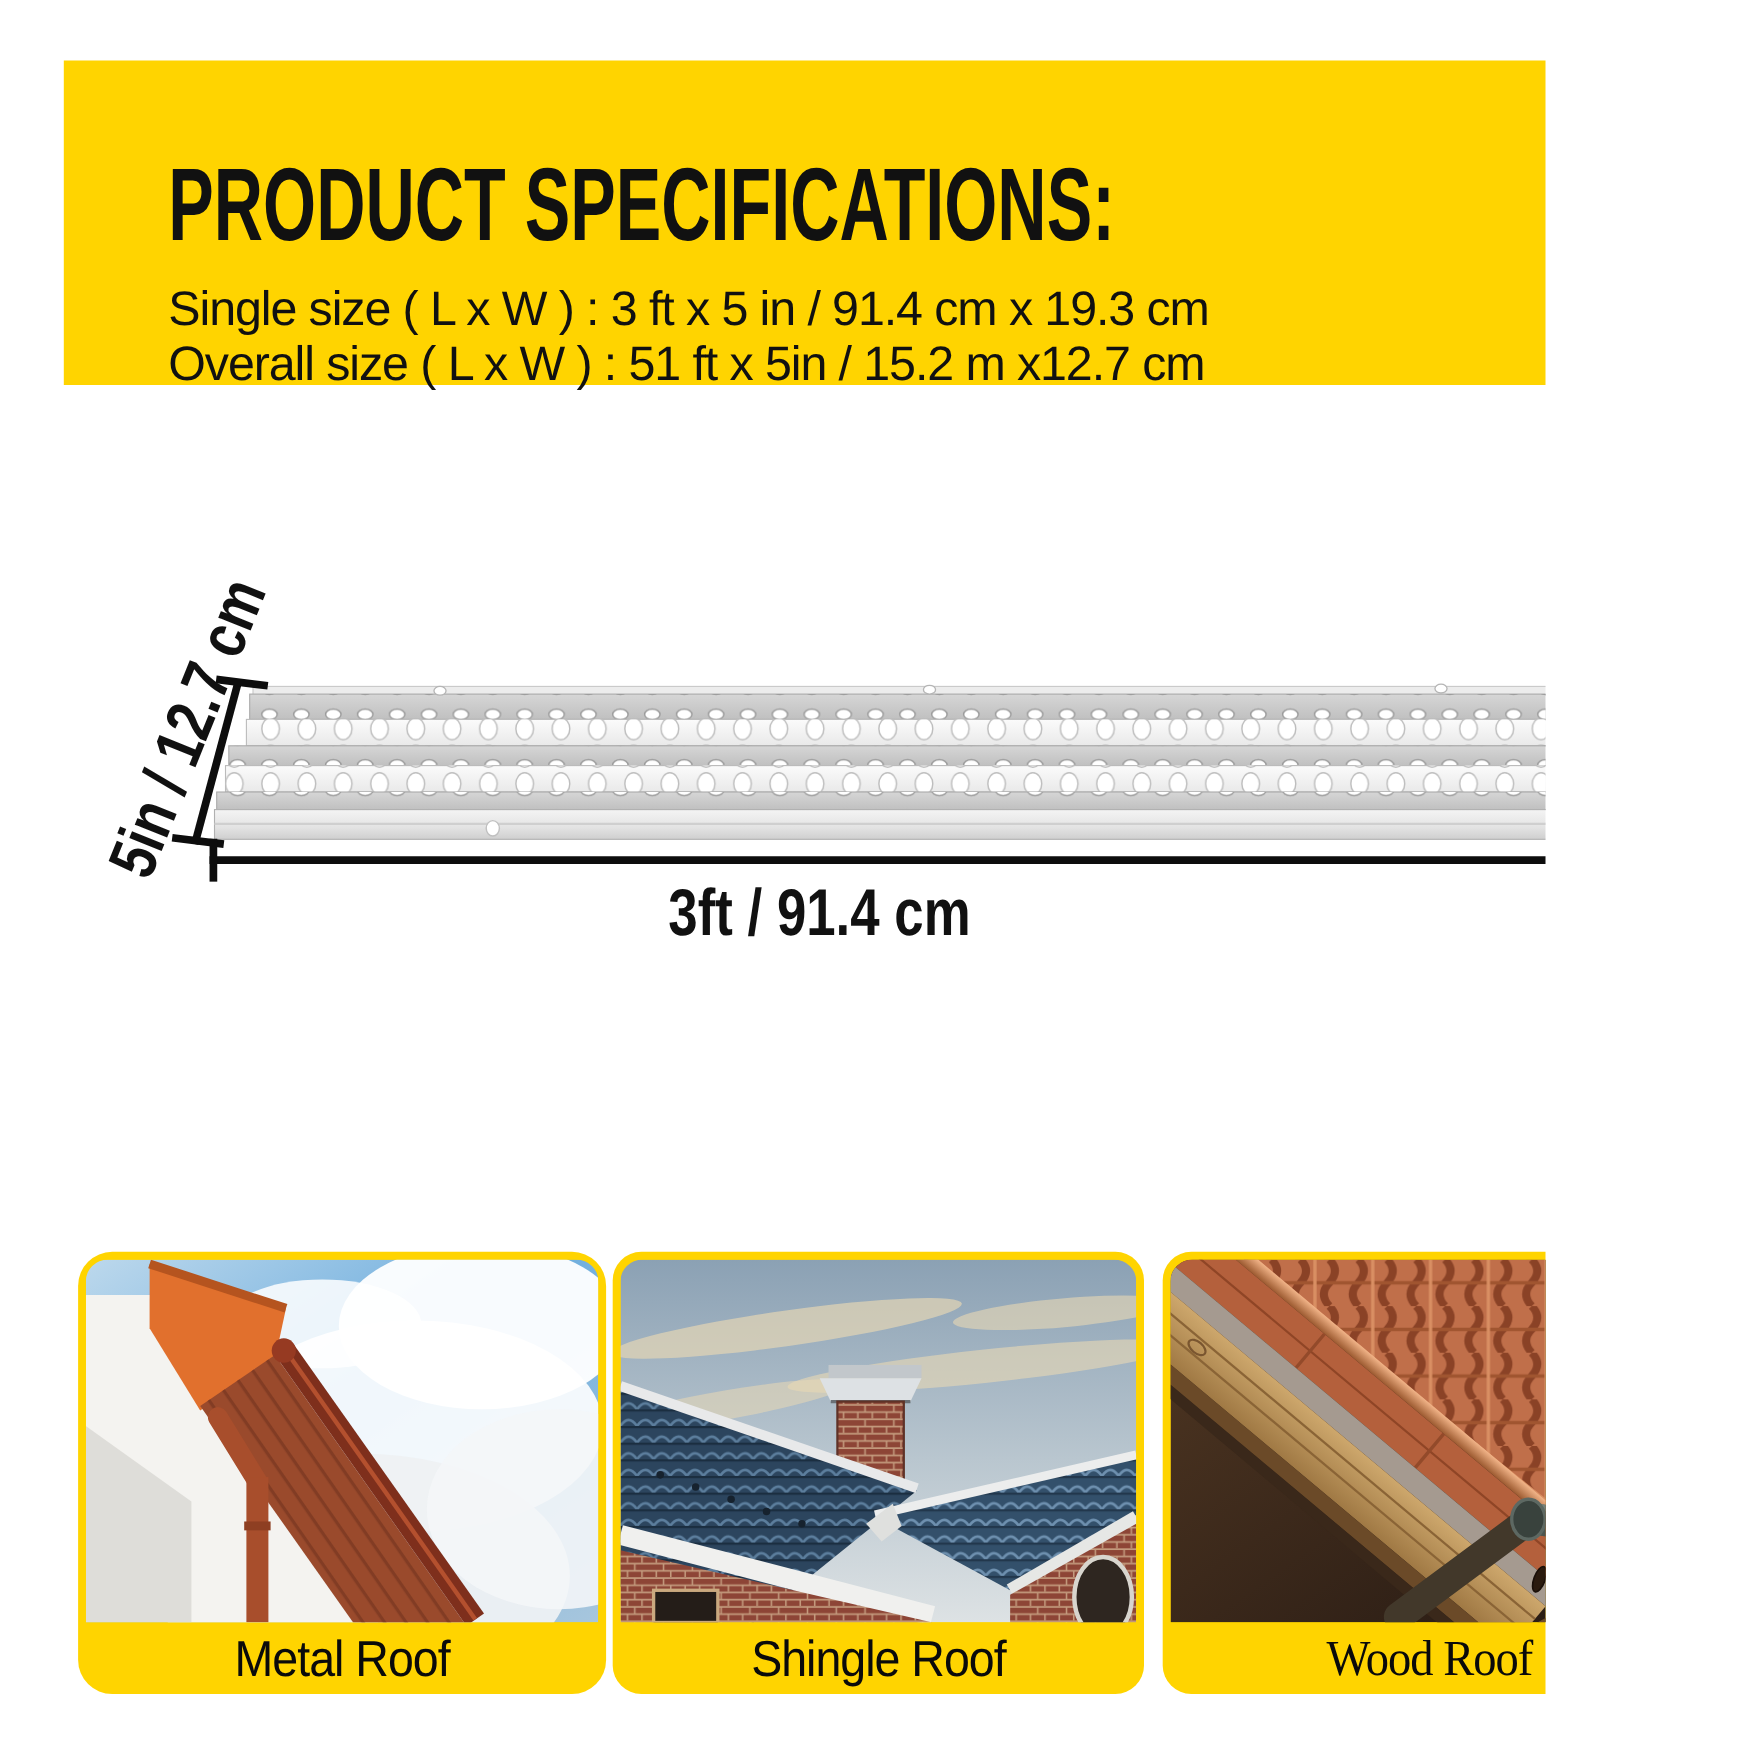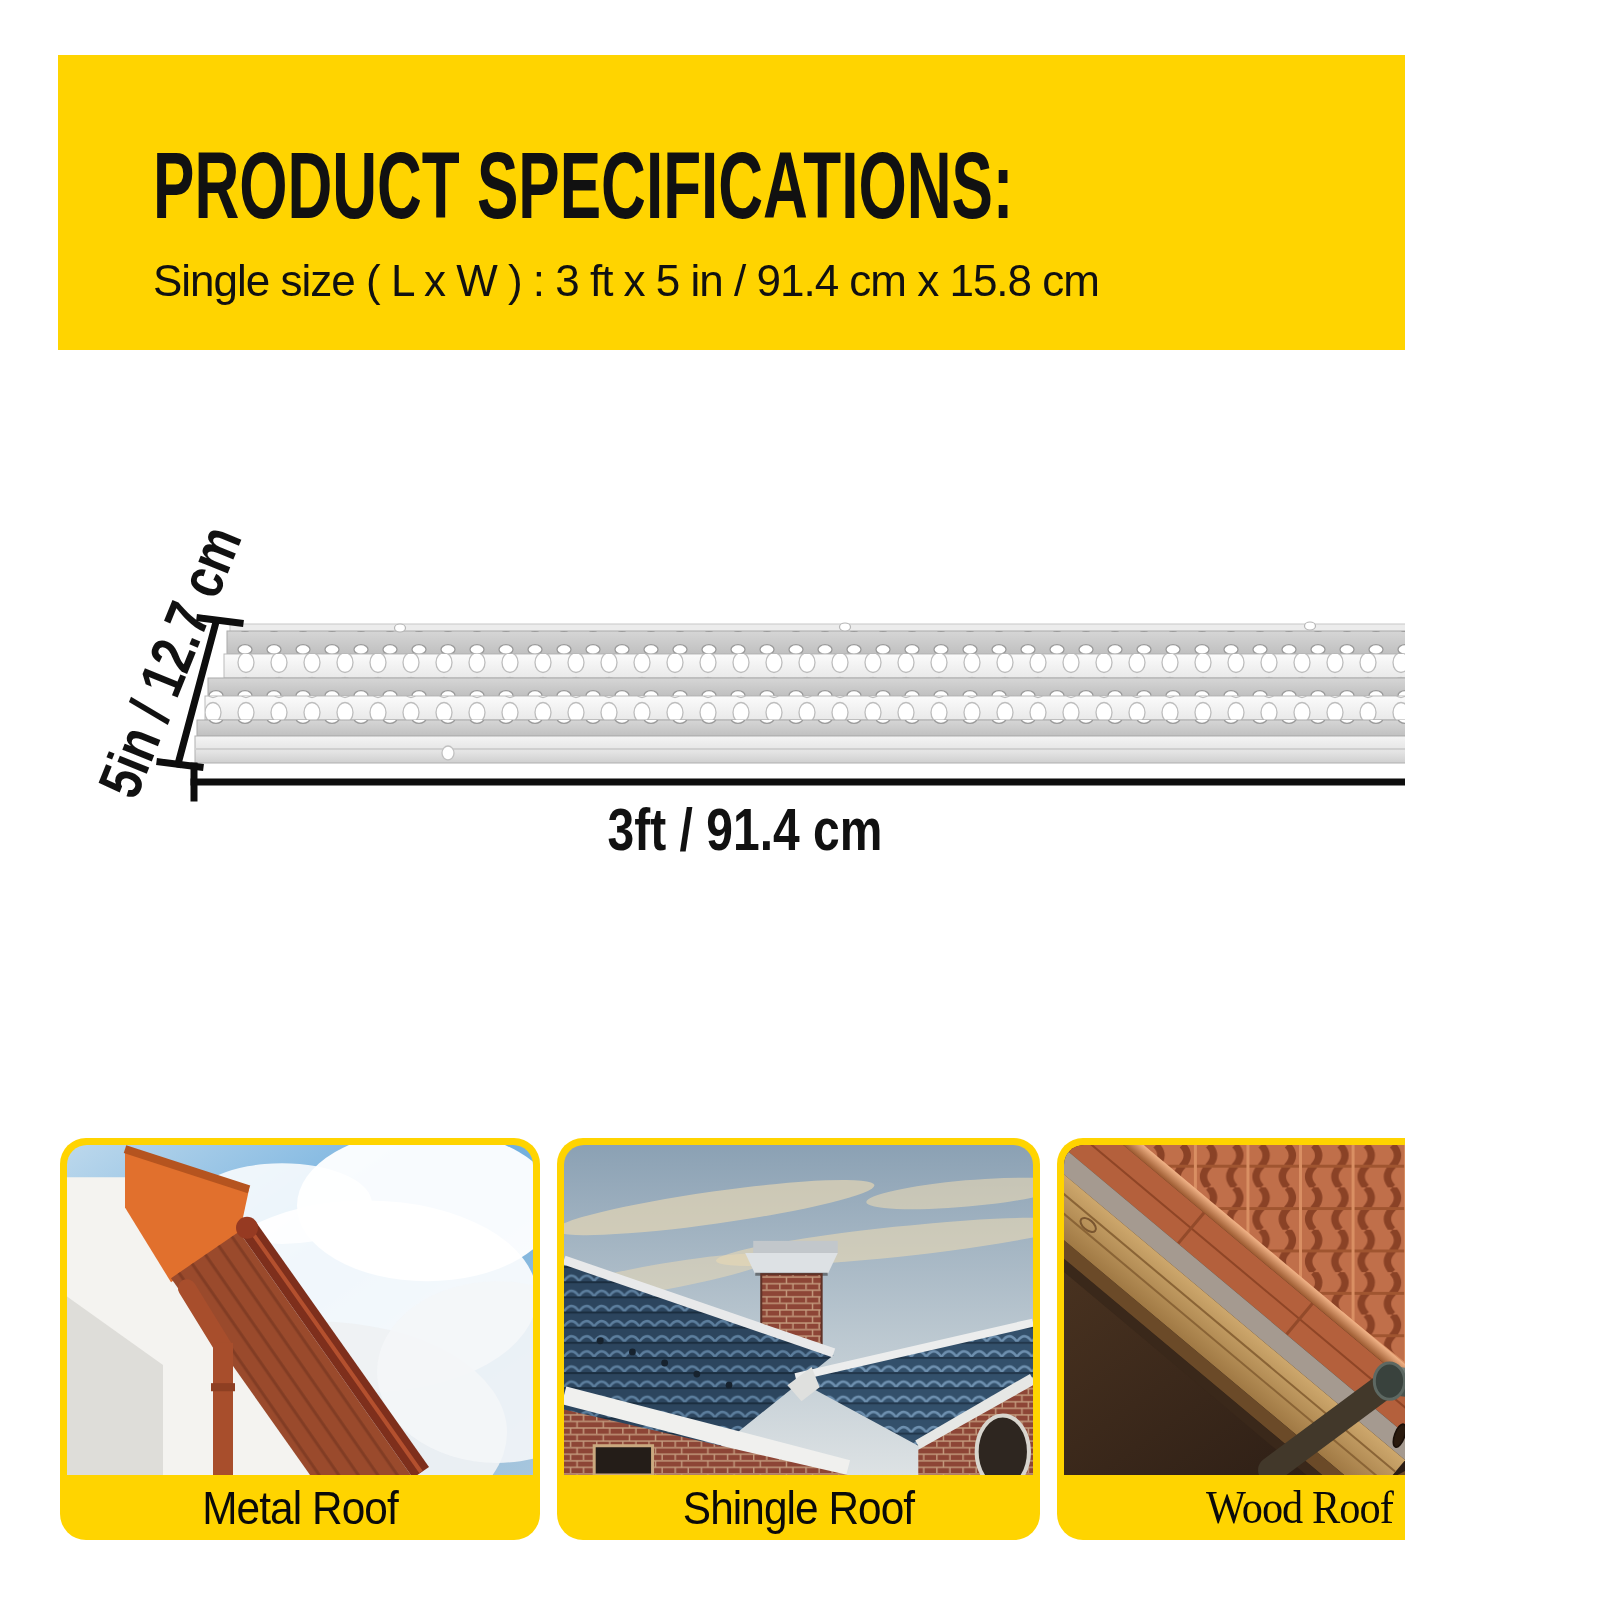--- a/index.html
+++ b/index.html
@@ -19,37 +19,38 @@
 
   
   .diagram-svg{left:0;top:500px;}
   .dim-label{font-weight:bold;font-size:60px;line-height:60px;white-space:nowrap;text-align:center;}
   .dim-length{left:445px;top:800px;width:600px;transform:scaleX(0.8);}
   .dim-width{left:-2px;top:638px;width:340px;transform:rotate(-68deg) scaleX(0.8);}
 
   
   .card{top:1138px;height:402px;background:#FFD400;border-radius:26px;box-sizing:border-box;
     padding:7px 7px 0 7px;}
-  .card-1{left:60px;width:480px;}
+  .card-1{left:71px;width:480px;border-radius:31px;}
   .card-2{left:557px;width:483px;}
   .card-3{left:1057px;width:485px;font-family:Liberation Serif, serif;}
   .photo{width:100%;height:330px;border-radius:20px 20px 0 0;overflow:hidden;position:relative;}
   .photo svg{display:block;width:100%;height:100%;}
   .card-label{height:65px;display:flex;align-items:center;justify-content:center;
     font-size:46px;letter-spacing:-1px;color:#0a0a0a;transform:scaleX(.92);}
 </style>
 </head>
 <body>
 
 <div class="canvas">
 
   <section class="abs banner">
     <h1 class="abs banner-title">PRODUCT SPECIFICATIONS:</h1>
     <div class="abs specs">
-      <p>Single size ( L x W ) : 3 ft x 5 in / 91.4 cm x 15.8 cm</p>
+      <p>Single size ( L x W ) : 3 ft x 5 in / 91.4 cm x 19.3 cm</p>
+      <p>Overall size ( L x W ) : 51 ft x 5in / 15.2 m x12.7 cm</p>
     </div>
   </section>
 
   <svg class="abs diagram-svg" width="1600" height="380" viewBox="0 0 1600 380">
     <defs>
       <linearGradient id="gDark" x1="0" y1="0" x2="0" y2="1">
         <stop offset="0" stop-color="#d6d6d6"></stop>
           <stop offset="1" stop-color="#c0c0c0"></stop>
       </linearGradient>
       <linearGradient id="gLight" x1="0" y1="0" x2="0" y2="1">

